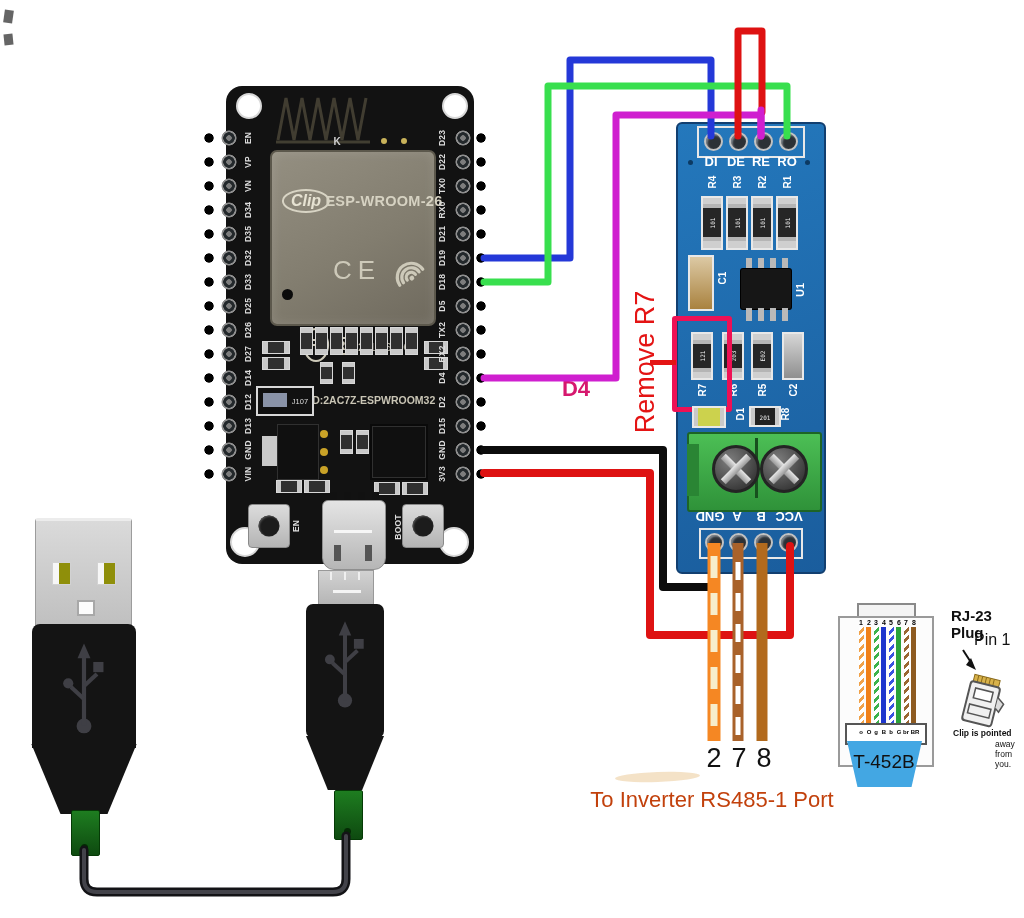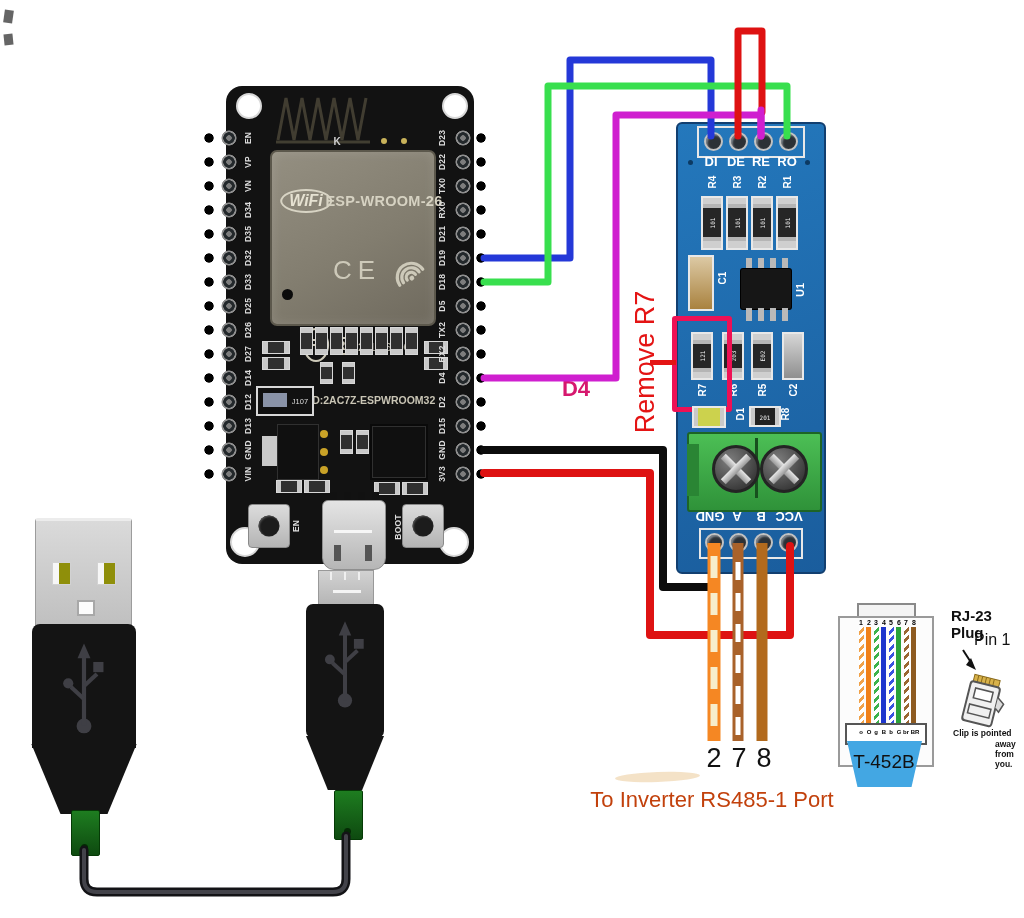--- a/index.html
+++ b/index.html
@@ -81,21 +81,21 @@
 
     <svg class="abs" style="left:272px;top:90px;" width="160" height="56" viewBox="0 0 160 56">
       <path d="M6,50 L14,8 L22,50 L30,8 L38,50 L46,8 L54,50 L62,8 L70,50 L78,8 L86,50 L94,8" stroke="#474335" stroke-width="3" fill="none" opacity=".9"></path>
       <path d="M4,52 H98" stroke="#474335" stroke-width="3" opacity=".9"></path>
     </svg>
     <span class="hl shield-txt" style="left:337px;top:141px;font-size:10px;font-weight:bold;color:#cfcfcf;">K</span>
     <div class="abs" style="left:381px;top:138px;width:6px;height:6px;border-radius:50%;background:#c9b25a;"></div>
     <div class="abs" style="left:401px;top:138px;width:6px;height:6px;border-radius:50%;background:#c9b25a;"></div>
 
     <div class="abs shield"></div>
-    <span class="hl" style="left:306px;top:201px;font-size:16px;font-weight:bold;font-style:italic;color:#e6e2d2;border:2px solid #d8d4c4;border-radius:50%;padding:1px 7px;">WiFi</span>
+    <span class="hl" style="left:306px;top:201px;font-size:16px;font-weight:bold;font-style:italic;color:#e6e2d2;border:2px solid #d8d4c4;border-radius:50%;padding:1px 7px;">Clip</span>
     <span class="hl shield-txt" style="left:384px;top:201px;font-size:14.5px;font-weight:bold;letter-spacing:.3px;color:#d6d2c2;">ESP-WROOM-26</span>
     <span class="hl shield-txt" style="left:357px;top:270px;font-size:26px;letter-spacing:6px;color:#cdc9b9;">CE</span>
     <svg class="abs" style="left:390px;top:248px;" width="38" height="44" viewBox="0 0 38 44">
       <g fill="none" stroke="#cdc9b9" stroke-width="3.2" stroke-linecap="round" transform="rotate(-35 19 26)">
         <path d="M5,30 A14,14 0 0 1 33,30"></path>
         <path d="M9.5,30 A9.5,9.5 0 0 1 28.5,30"></path>
         <path d="M14,30 A5,5 0 0 1 24,30"></path>
         <circle cx="19" cy="31" r="2.4" fill="#cdc9b9" stroke="none"></circle>
       </g>
     </svg>
@@ -372,21 +372,21 @@
       <g transform="translate(6,26) rotate(14 30 30)">
         <rect x="16" y="3" width="26" height="8" fill="#d8b24a" stroke="#8a6a1a" stroke-width="1"></rect>
         <path d="M20,3 v8 M24,3 v8 M28,3 v8 M32,3 v8 M36,3 v8" stroke="#8a6a1a" stroke-width="1"></path>
         <rect x="14" y="10" width="30" height="40" rx="3" fill="#f0f0f0" stroke="#555" stroke-width="2"></rect>
         <rect x="20" y="16" width="18" height="10" fill="#fff" stroke="#555" stroke-width="1.5"></rect>
         <rect x="18" y="33" width="22" height="9" fill="none" stroke="#555" stroke-width="1.5"></rect>
         <path d="M44,20 l7,5 -3,9 -4,-3" fill="#ddd" stroke="#555" stroke-width="1.5"></path>
       </g>
     </svg>
     <span class="abs" style="left:953px;top:728px;font-size:8.5px;font-weight:bold;color:#111;">Clip is pointed</span>
-    <span class="abs" style="left:953px;top:739px;font-size:8.5px;font-weight:bold;color:#111;padding-left:42px;">away from you.</span>
+    <span class="abs" style="left:953px;top:739px;font-size:8.5px;font-weight:normal;color:#111;padding-left:42px;">away from you.</span>
   </div>
 
   <span class="hl" style="left:576px;top:389px;font-size:22px;font-weight:bold;color:#d6186e;">D4</span>
   <span class="hl" style="left:714px;top:758px;font-size:27px;color:#111;">2</span>
   <span class="hl" style="left:739px;top:758px;font-size:27px;color:#111;">7</span>
   <span class="hl" style="left:764px;top:758px;font-size:27px;color:#111;">8</span>
   <div class="abs" style="left:615px;top:772px;width:85px;height:10px;border-radius:50%;background:#eccfa2;opacity:.6;transform:rotate(-2deg);"></div>
   <span class="hl" style="left:712px;top:800px;font-size:22px;color:#c2410c;">To Inverter RS485-1 Port</span>
 
   <svg class="overlay" viewBox="0 0 1024 918" width="1024" height="918">

